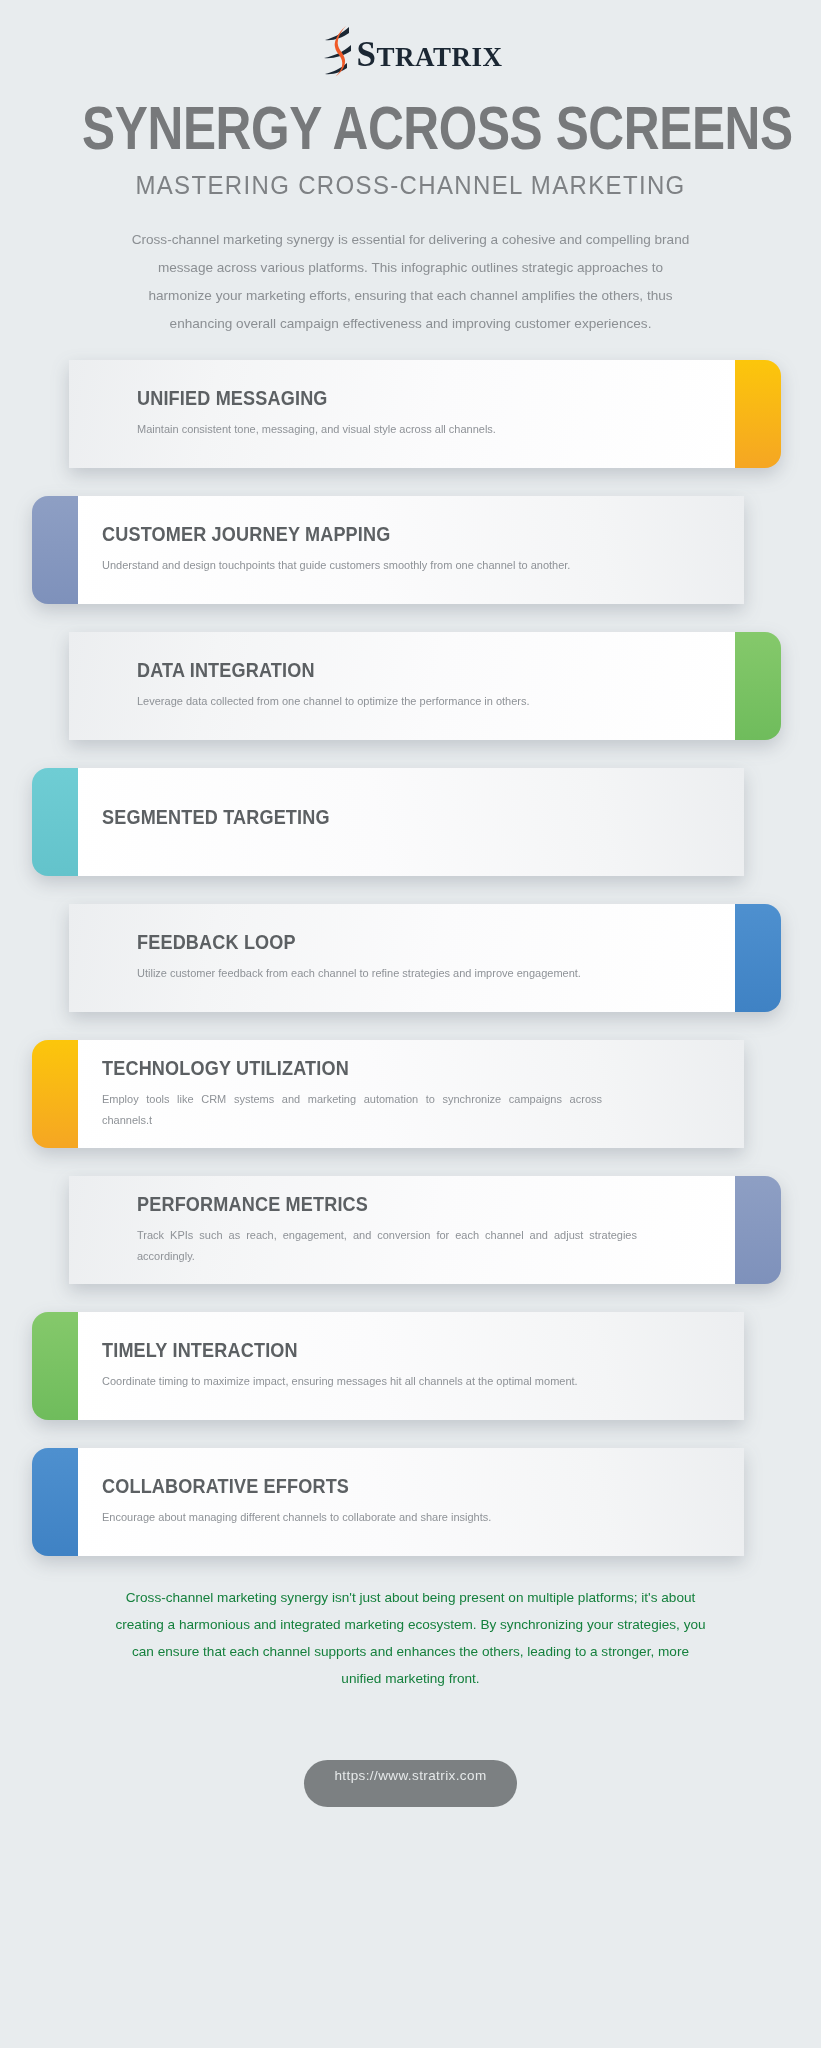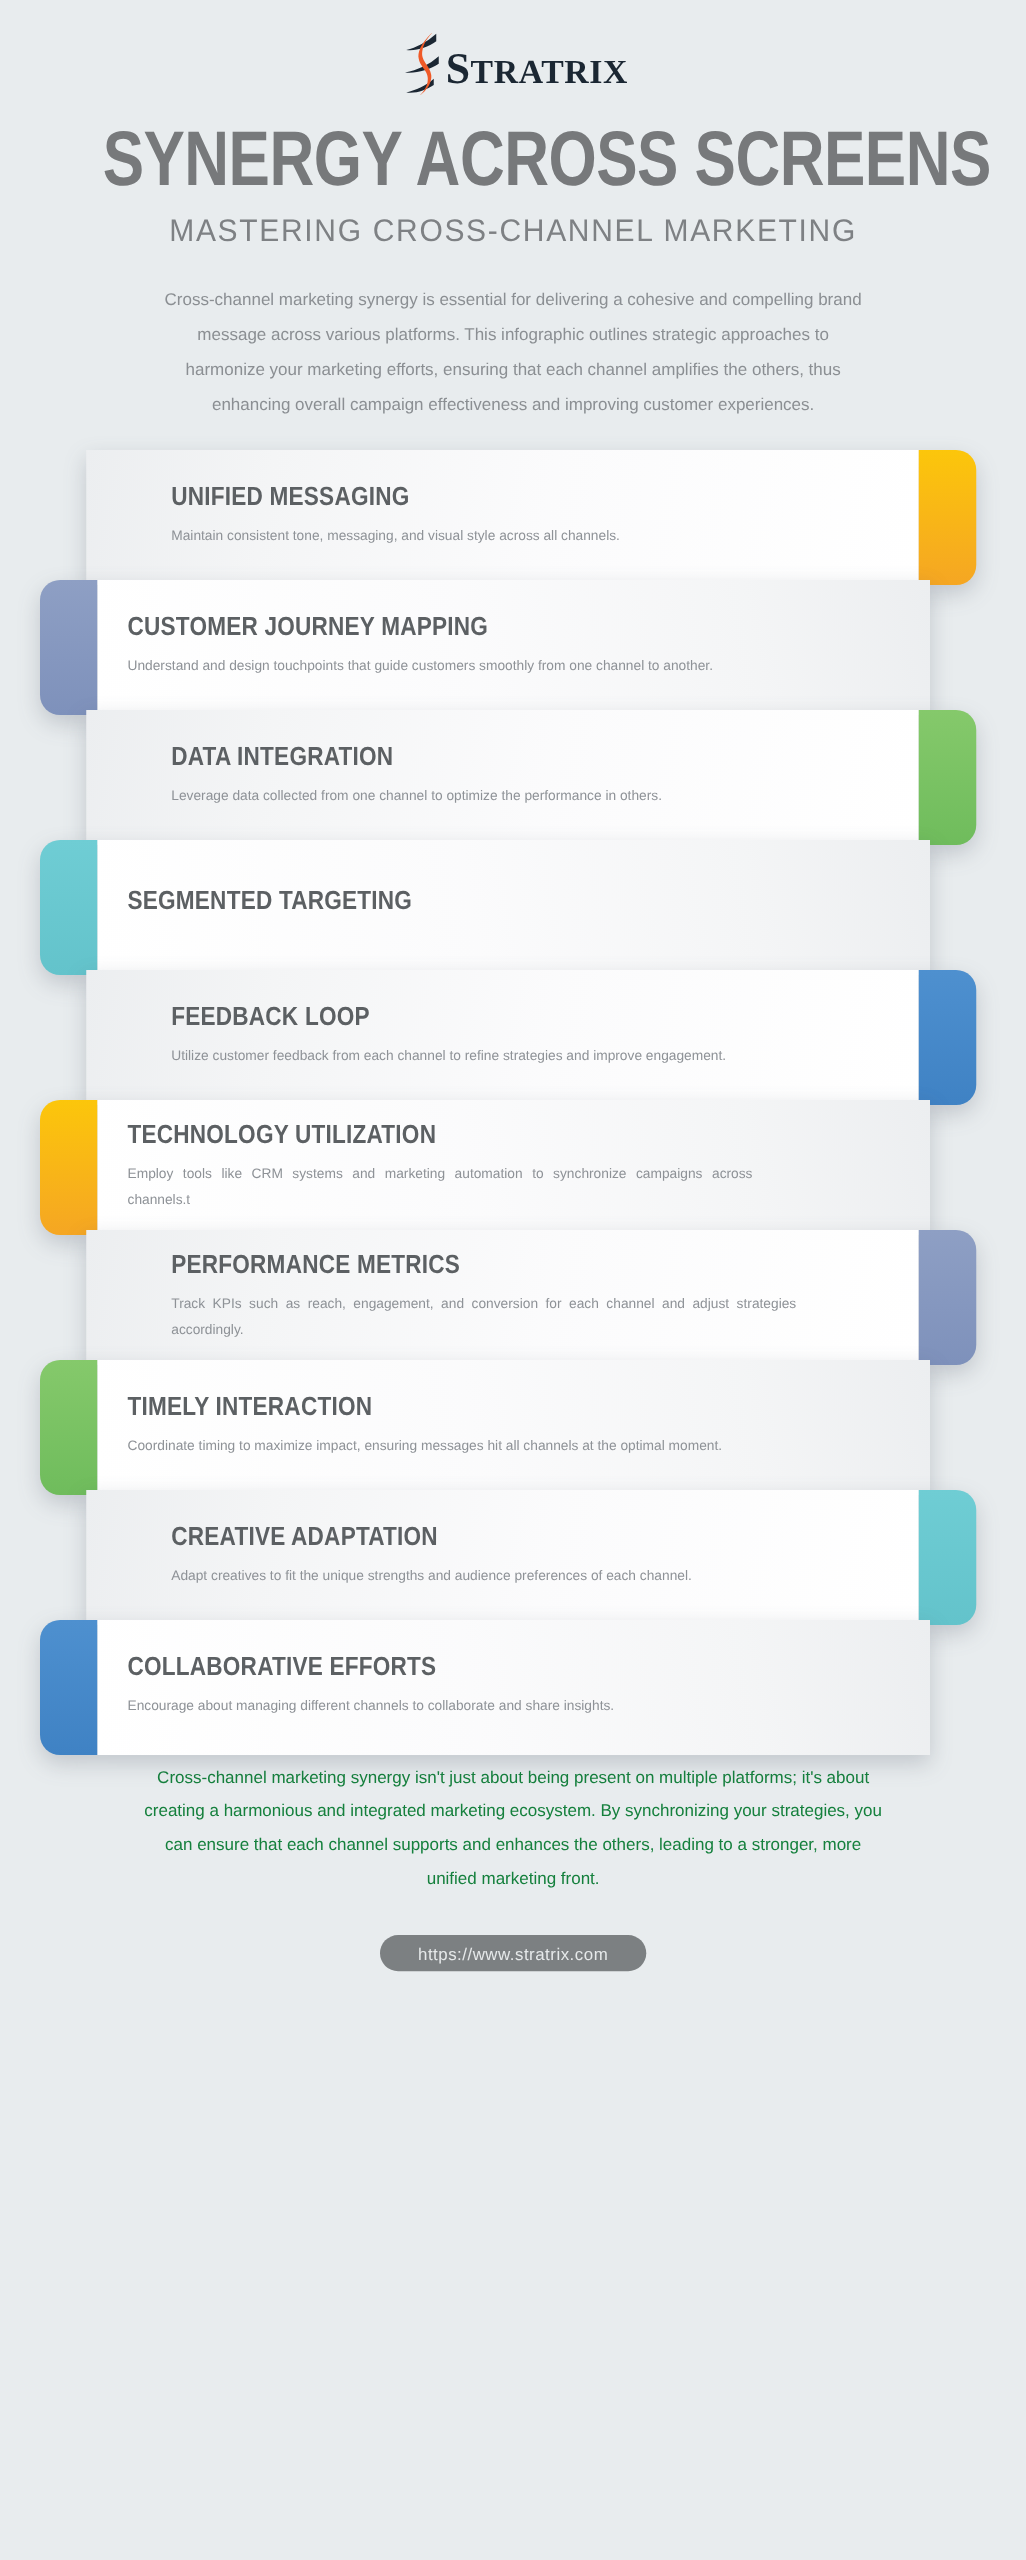--- a/index.html
+++ b/index.html
@@ -88,20 +88,21 @@
 
   
   .cards {
     margin-top: 22px;
     position: relative;
   }
 
   .card-row {
     position: relative;
     height: 104px;
+    margin-bottom: 32px;
   }
 
   .card {
     position: absolute;
     top: 0;
     height: 108px;
     width: 712px;
     display: flex;
     align-items: stretch;
     filter: drop-shadow(0 7px 9px rgba(60, 70, 85, 0.22));
@@ -162,23 +163,24 @@
 
   .url-wrap {
     display: flex;
     justify-content: center;
     margin-top: 32px;
   }
   .url-pill {
     background: #7c8082;
     color: #e6e9ea;
     border-radius: 30px;
-    padding: 8px 30px 6px;
+    padding: 8px 30px 24px;
     font-size: 13.5px;
     letter-spacing: 0.4px;
+    margin-top: 36px;
   }
 </style>
 </head>
 <body>
 
 <div class="page">
 
   <div class="logo-wrap">
     <div class="logo">
       <svg class="logo-mark" viewBox="0 0 38 54">
@@ -262,29 +264,20 @@
       <div class="card-row">
         <div class="card left-accent">
           <div class="accent" style="background: linear-gradient(rgb(133, 201, 107) 0%, rgb(111, 188, 92) 100%);"></div>
           <div class="card-body">
             <div class="card-title">TIMELY INTERACTION</div>
             <div class="card-desc">Coordinate timing to maximize impact, ensuring messages hit all channels at the optimal moment.</div>
           </div>
         </div>
       </div>
       <div class="card-row">
-        <div class="card right-accent">
-          <div class="card-body">
-            <div class="card-title">CREATIVE ADAPTATION</div>
-            <div class="card-desc">Adapt creatives to fit the unique strengths and audience preferences of each channel.</div>
-          </div>
-          <div class="accent" style="background: linear-gradient(rgb(111, 205, 212) 0%, rgb(99, 195, 203) 100%);"></div>
-        </div>
-      </div>
-      <div class="card-row">
         <div class="card left-accent">
           <div class="accent" style="background: linear-gradient(rgb(78, 144, 207) 0%, rgb(63, 130, 196) 100%);"></div>
           <div class="card-body">
             <div class="card-title">COLLABORATIVE EFFORTS</div>
             <div class="card-desc">Encourage about managing different channels to collaborate and share insights.</div>
           </div>
         </div>
       </div>
     </div>
 

